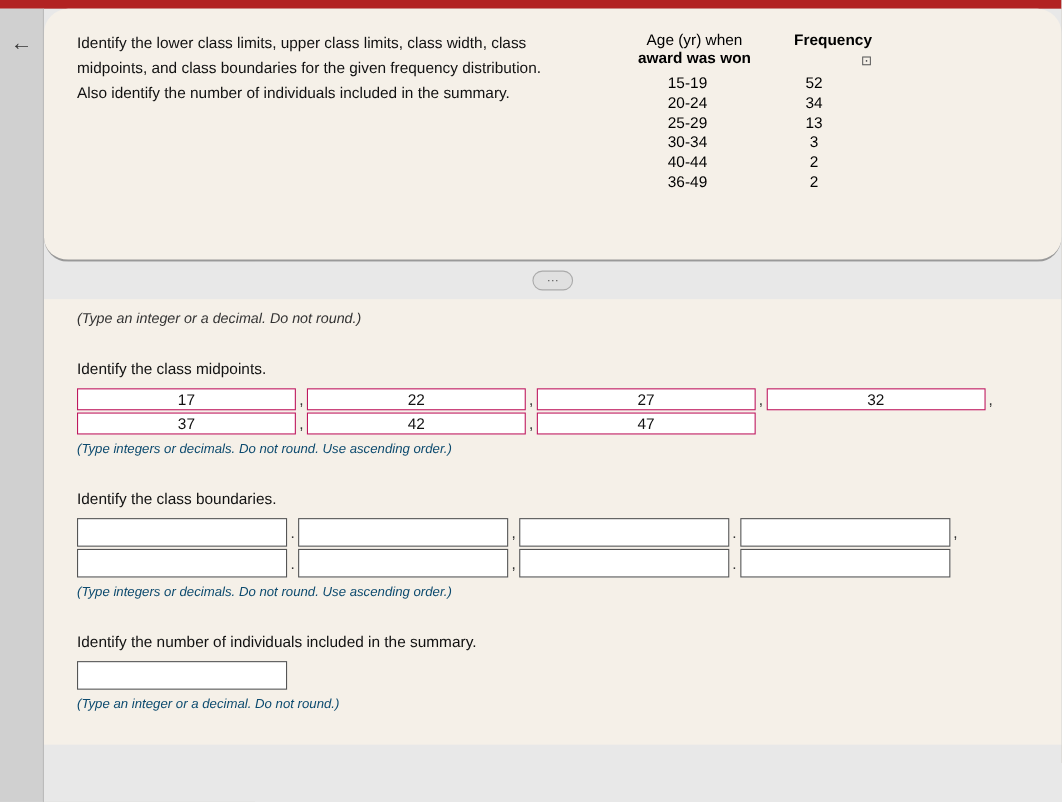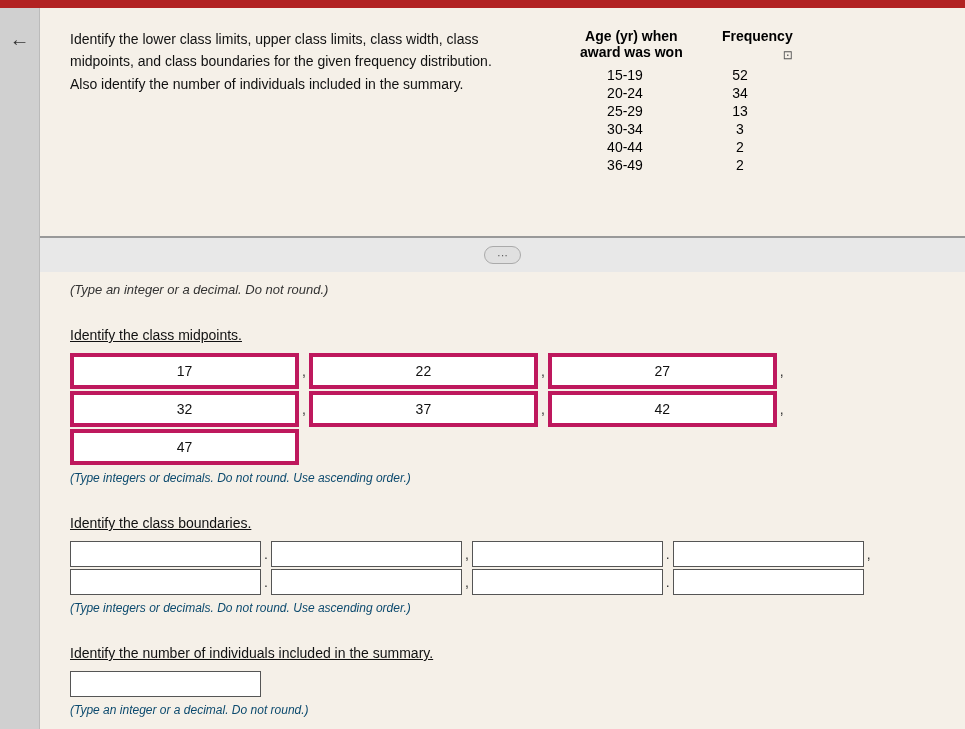--- a/index.html
+++ b/index.html
@@ -38,20 +38,21 @@
     .content-area {
       flex: 1;
       padding: 0;
     }
     .top-section {
       display: flex;
       background: #f5f0e8;
       border-bottom: 2px solid #999;
       padding: 20px 30px;
       min-height: 230px;
+      border-radius: 22px;
     }
     .question-text {
       flex: 1;
       font-size: 14px;
       line-height: 1.6;
       color: #111;
       max-width: 450px;
     }
     .frequency-table {
       margin-left: 60px;
@@ -103,35 +104,34 @@
       font-size: 13px;
       color: #333;
       margin-bottom: 8px;
       font-style: italic;
     }
     .section-title {
       font-size: 14px;
       color: #111;
       margin-bottom: 10px;
       margin-top: 30px;
-      text-decoration: underline;
     }
     .input-row {
       display: flex;
       align-items: center;
       gap: 2px;
       margin-bottom: 6px;
       flex-wrap: wrap;
     }
     .answer-box {
-      border: 4px solid #be185d;
+      border: 1px solid #be185d;
       background: white;
       min-width: 36px;
-      height: 36px;
-      padding: 2px 20px;
+      height: 20px;
+      padding: 2px 8px;
       font-size: 14px;
       text-align: center;
     }
     .answer-box-filled {
       background: white;
       color: #111;
     }
     .separator {
       font-size: 14px;
       color: #333;
@@ -152,21 +152,21 @@
       font-size: 14px;
       text-align: center;
     }
     .copy-icon {
       font-size: 12px;
       color: #555;
       cursor: pointer;
       margin-left: 4px;
     }
     .freq-header-line1 {
-      font-weight: bold;
+      font-weight: normal;
       font-size: 14px;
     }
     .freq-header-line2 {
       font-weight: bold;
       font-size: 14px;
     }
     .age-header-col {
       min-width: 90px;
       text-align: center;
     }

